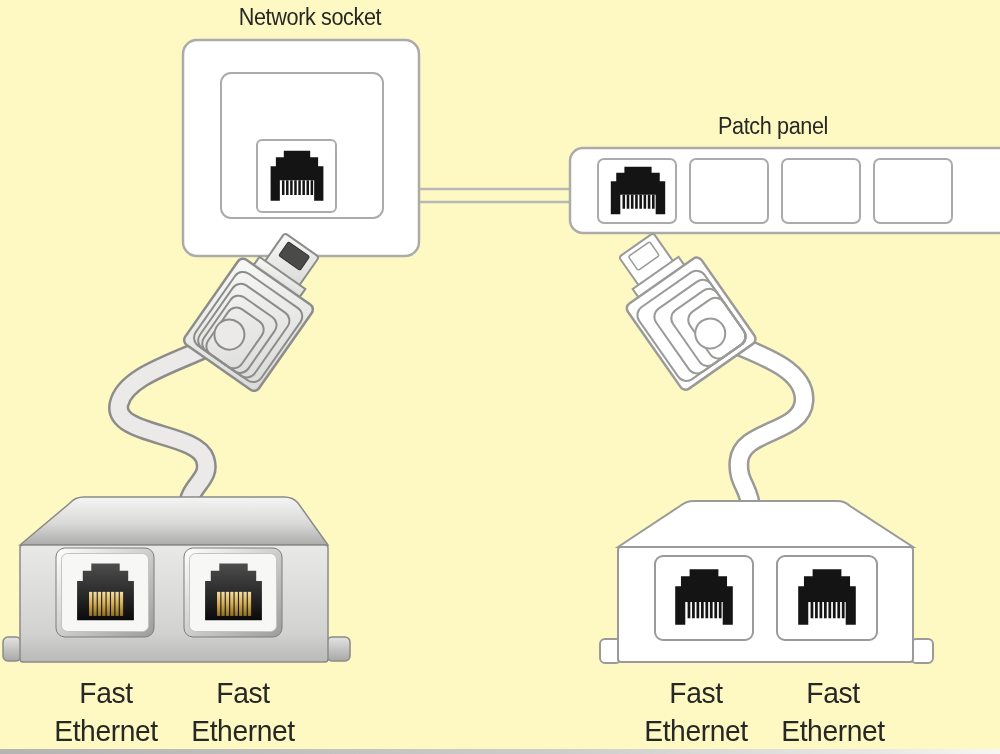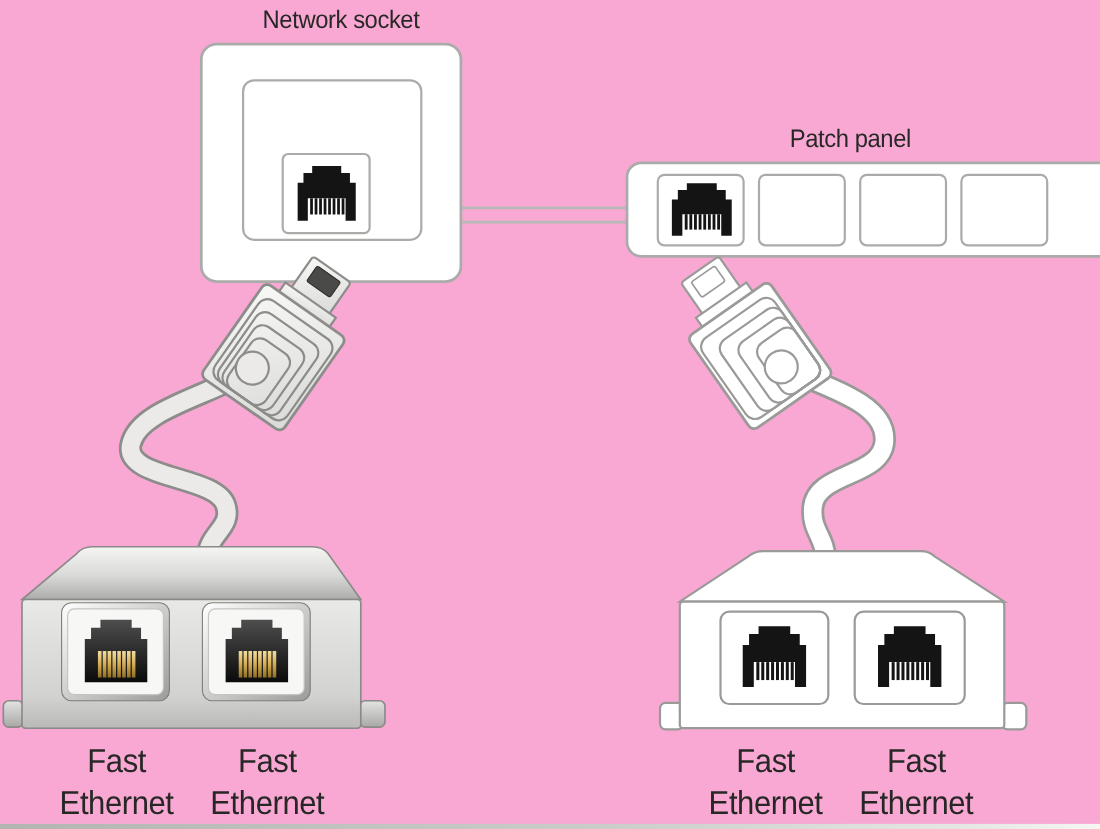--- a/index.html
+++ b/index.html
@@ -1,17 +1,17 @@
 <!DOCTYPE html>
 <html><head>
 <meta charset="utf-8">
 <style>
   html,body{margin:0;padding:0;background:#fff;}
   .canvas{
-    position:relative;width:1000px;height:754px;background:#f9a8d4;
+    position:relative;width:1000px;height:754px;background:#fef9c3;
     overflow:hidden;font-family:"Liberation Sans",sans-serif;
   }
   .art{position:absolute;left:0;top:0;}
   .lbl{
     position:absolute;color:#272725;text-align:center;
     letter-spacing:-0.4px;transform:scaleX(0.94);
   }
   .title{font-size:23px;}
   .eth{top:674px;font-size:30px;line-height:38px;width:140px;}
   .bottom-strip{

